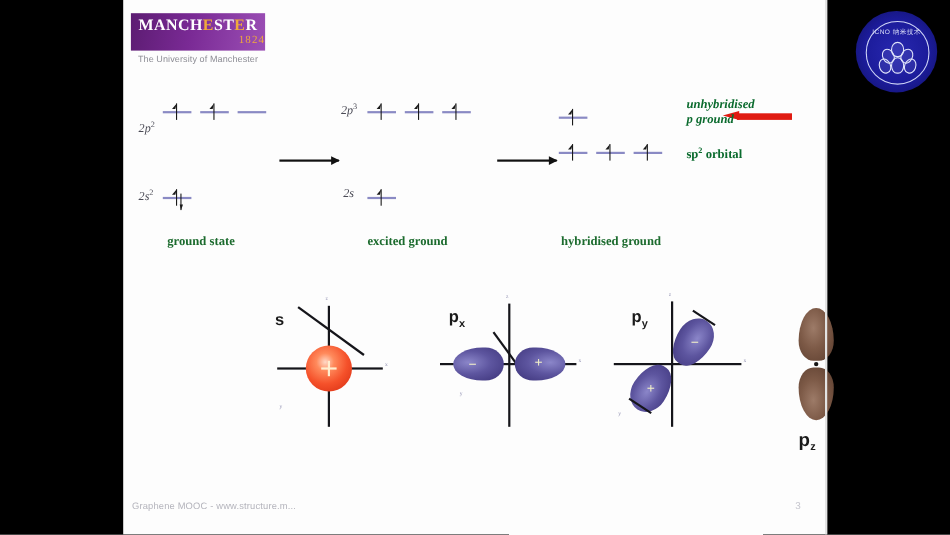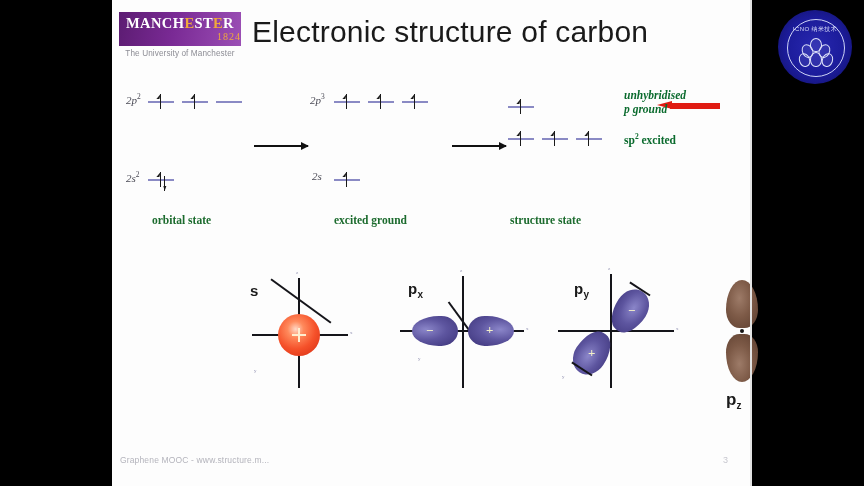--- a/index.html
+++ b/index.html
@@ -227,36 +227,35 @@
   <div id="slide">
 
     <div id="manlogo">
       <div class="man-box">
         <div class="man-name">MANCH<span class="amber">E</span>ST<span class="amber">E</span>R</div>
         <div class="man-year">1824</div>
       </div>
       <div class="man-sub">The University of Manchester</div>
     </div>
 
-    <div id="title">Electronic structure of carbon</div>
 
     <div class="grp" style="left:0;top:0;">
-      <div class="lvl-label" style="left:14px;top:92px;">2p<sup>2</sup></div>
+      <div class="lvl-label" style="left:14px;top:108px;">2p<sup>2</sup></div>
       <div class="orb" style="left:36px;top:101px;"></div>
       <div class="spin-up" style="left:44px;top:94px;"></div>
       <div class="orb" style="left:70px;top:101px;"></div>
       <div class="spin-up" style="left:78px;top:94px;"></div>
       <div class="orb" style="left:104px;top:101px;"></div>
 
       <div class="lvl-label" style="left:14px;top:170px;">2s<sup>2</sup></div>
       <div class="orb" style="left:36px;top:179px;"></div>
       <div class="spin-up" style="left:44px;top:172px;"></div>
       <div class="spin-dn" style="left:48px;top:176px;"></div>
 
-      <div class="statelabel" style="left:40px;top:214px;">orbital state</div>
+      <div class="statelabel" style="left:40px;top:214px;">ground state</div>
     </div>
 
     <div class="tarrow" style="left:142px;top:145px;width:54px;"></div>
 
     <div class="grp" style="left:0;top:0;">
       <div class="lvl-label" style="left:198px;top:92px;">2p<sup>3</sup></div>
       <div class="orb" style="left:222px;top:101px;"></div>
       <div class="spin-up" style="left:230px;top:94px;"></div>
       <div class="orb" style="left:256px;top:101px;"></div>
       <div class="spin-up" style="left:264px;top:94px;"></div>
@@ -286,24 +285,24 @@
       <div id="redarrow">
         <div class="head"></div>
         <div class="shaft"></div>
       </div>
 
       <div class="annot" style="left:512px;top:88px;font-style:italic;">
         <span>unhybridised</span><br>
         <span>p ground</span>
       </div>
       <div class="annot" style="left:512px;top:130px;">
-        <span>sp</span><sup>2</sup><span> excited</span>
+        <span>sp</span><sup>2</sup><span> orbital</span>
       </div>
 
-      <div class="statelabel" style="left:398px;top:214px;">structure state</div>
+      <div class="statelabel" style="left:398px;top:214px;">hybridised ground</div>
     </div>
 
     <div>
       <div class="shape-label" style="left:138px;top:282px;">s</div>
       <div class="axis" style="left:186px;top:278px;width:1.8px;height:110px;"></div>
       <div class="axis" style="left:140px;top:334px;width:96px;height:1.8px;"></div>
       <div class="axis" style="left:152px;top:300px;width:74px;height:1.8px;transform:rotate(36deg);"></div>
       <div id="s-orb-ball"></div>
       <div class="ball-star"></div>
       <div class="axis-tick" style="left:184px;top:270px;">z</div>

